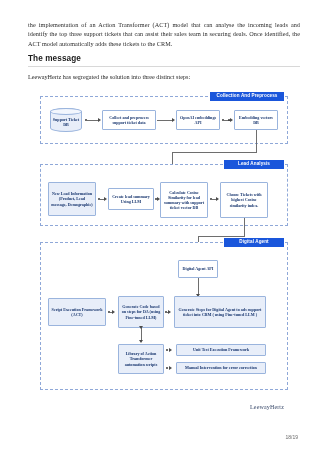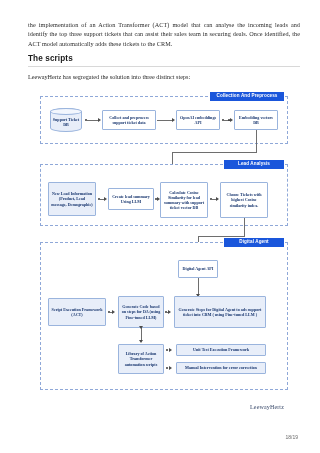--- a/index.html
+++ b/index.html
@@ -127,21 +127,21 @@
 </style>
 </head>
 <body>
 
 <div class="page">
 
   <div class="prose">
     <p>the implementation of an Action Transformer (ACT) model that can analyse the incoming leads and identify the top three support tickets that can assist their sales team in securing deals. Once identified, the ACT model automatically adds these tickets to the CRM.</p>
   </div>
 
-  <div class="sec-head">The scripts</div>
+  <div class="sec-head">The message</div>
   <div class="rule"></div>
   <div class="lead-in">LeewayHertz has segregated the solution into three distinct steps:</div>
 
   <div class="diagram">
 
     <div class="group g1"></div>
     <div class="badge badge1">Collection And Preprocess</div>
 
     <div class="cyl" style="left:22px; top:20px; width:32px; height:24px;">
       <div class="cap"></div>

